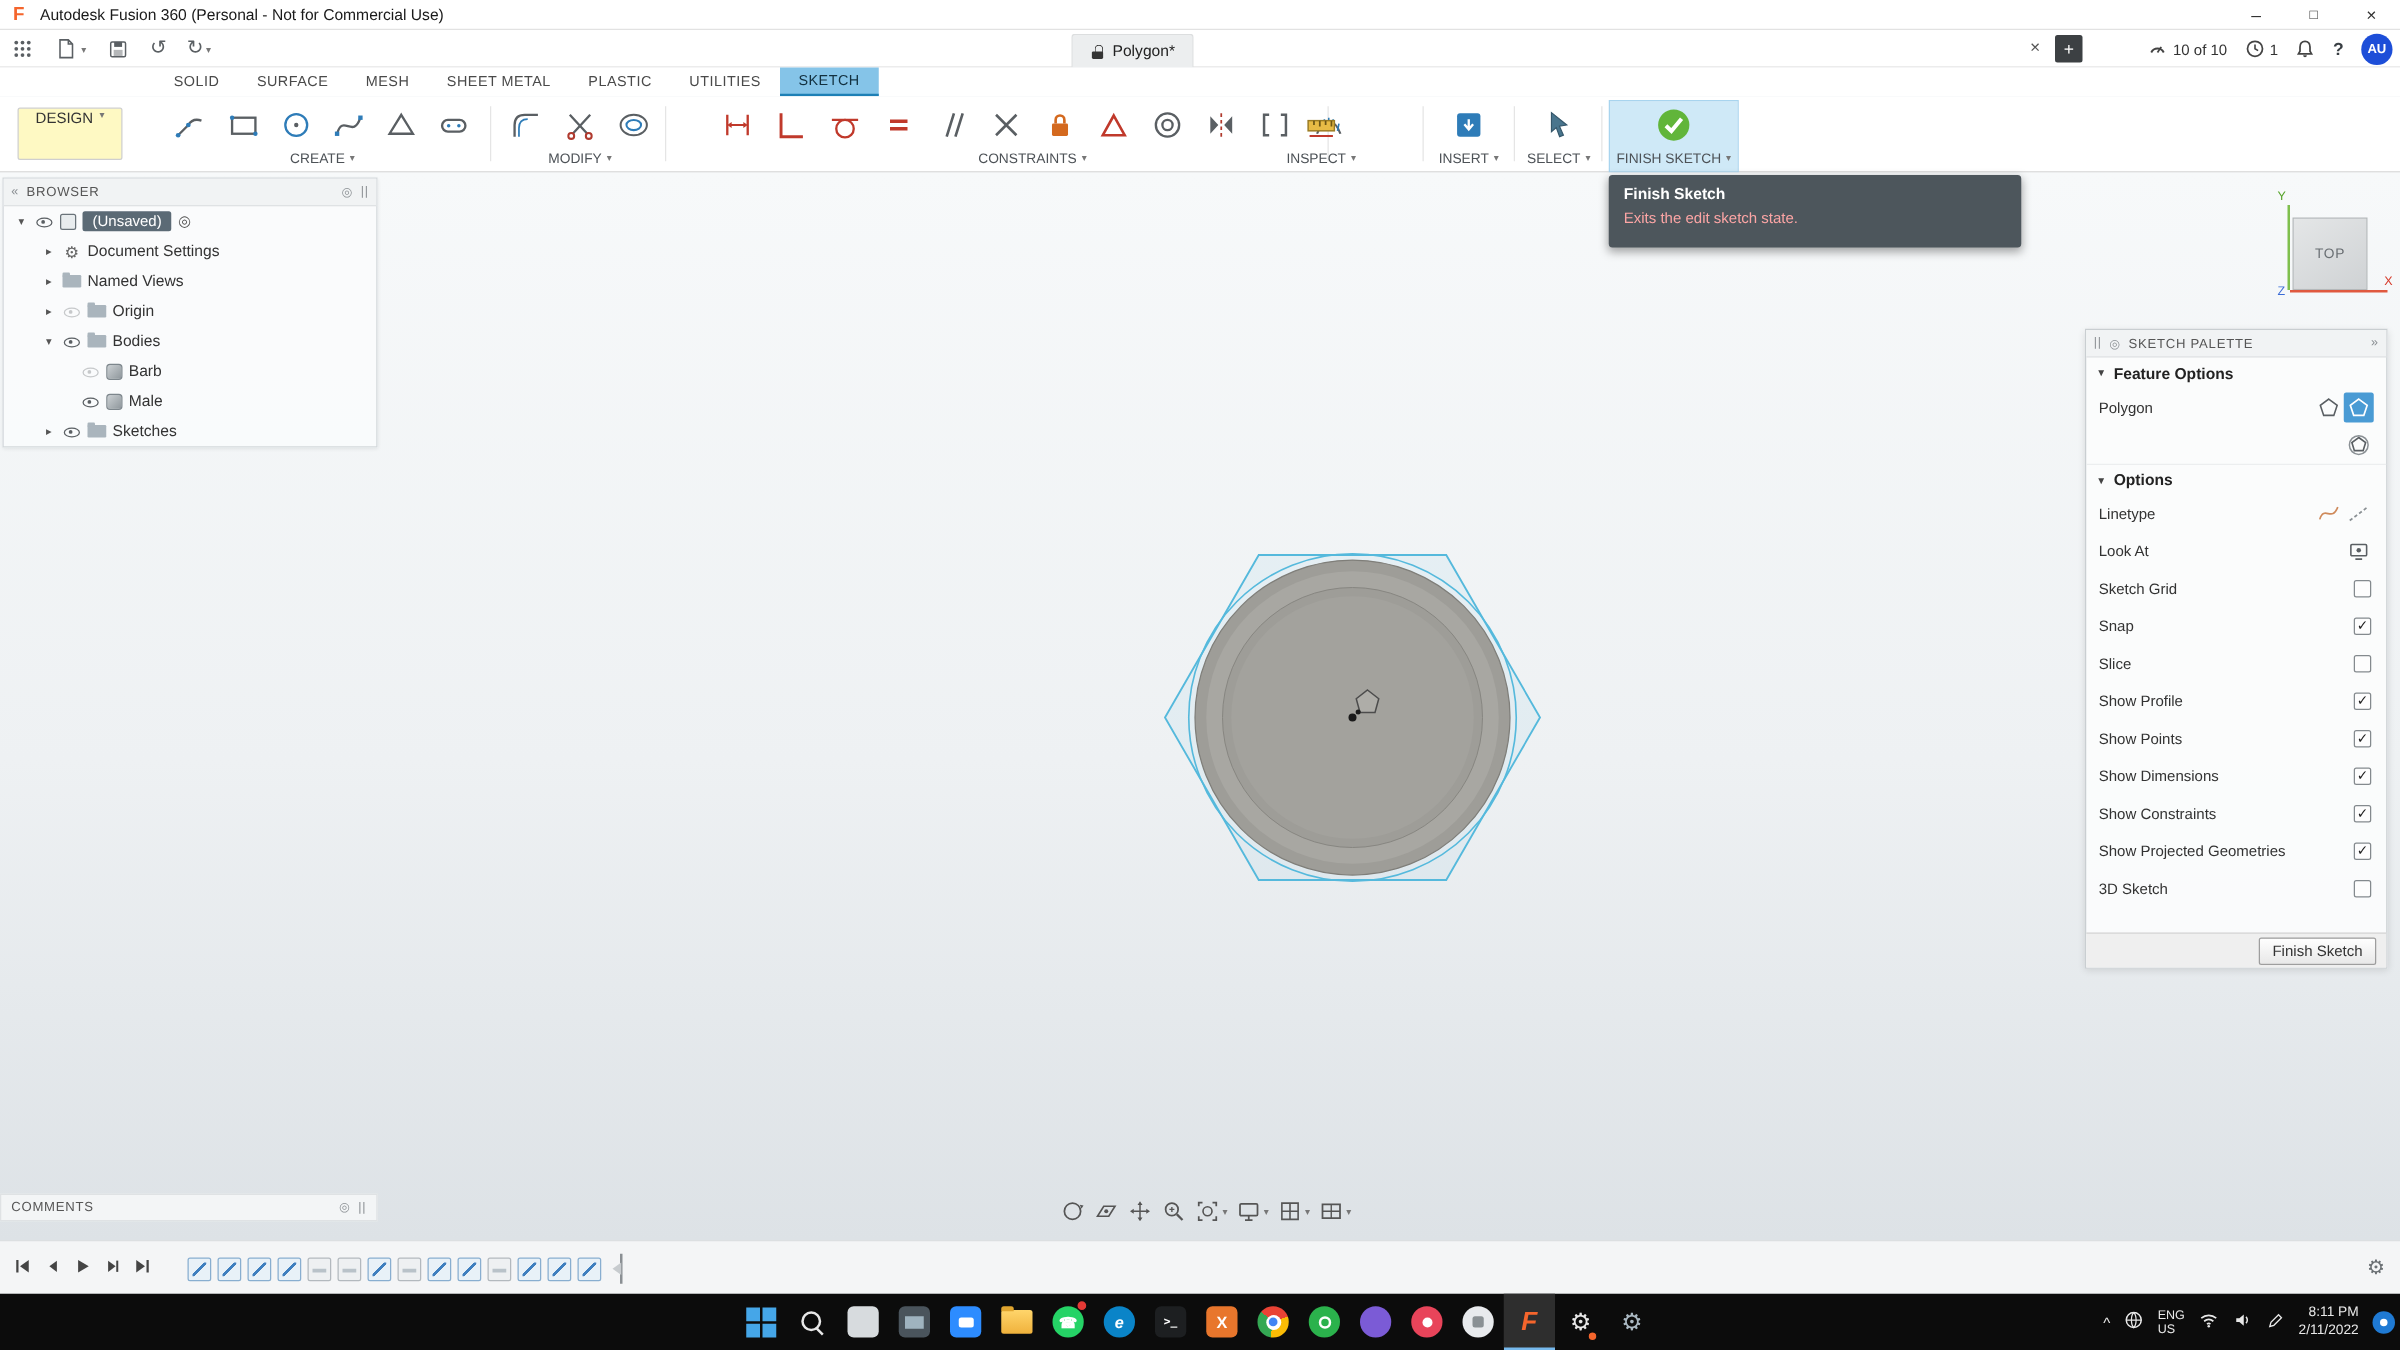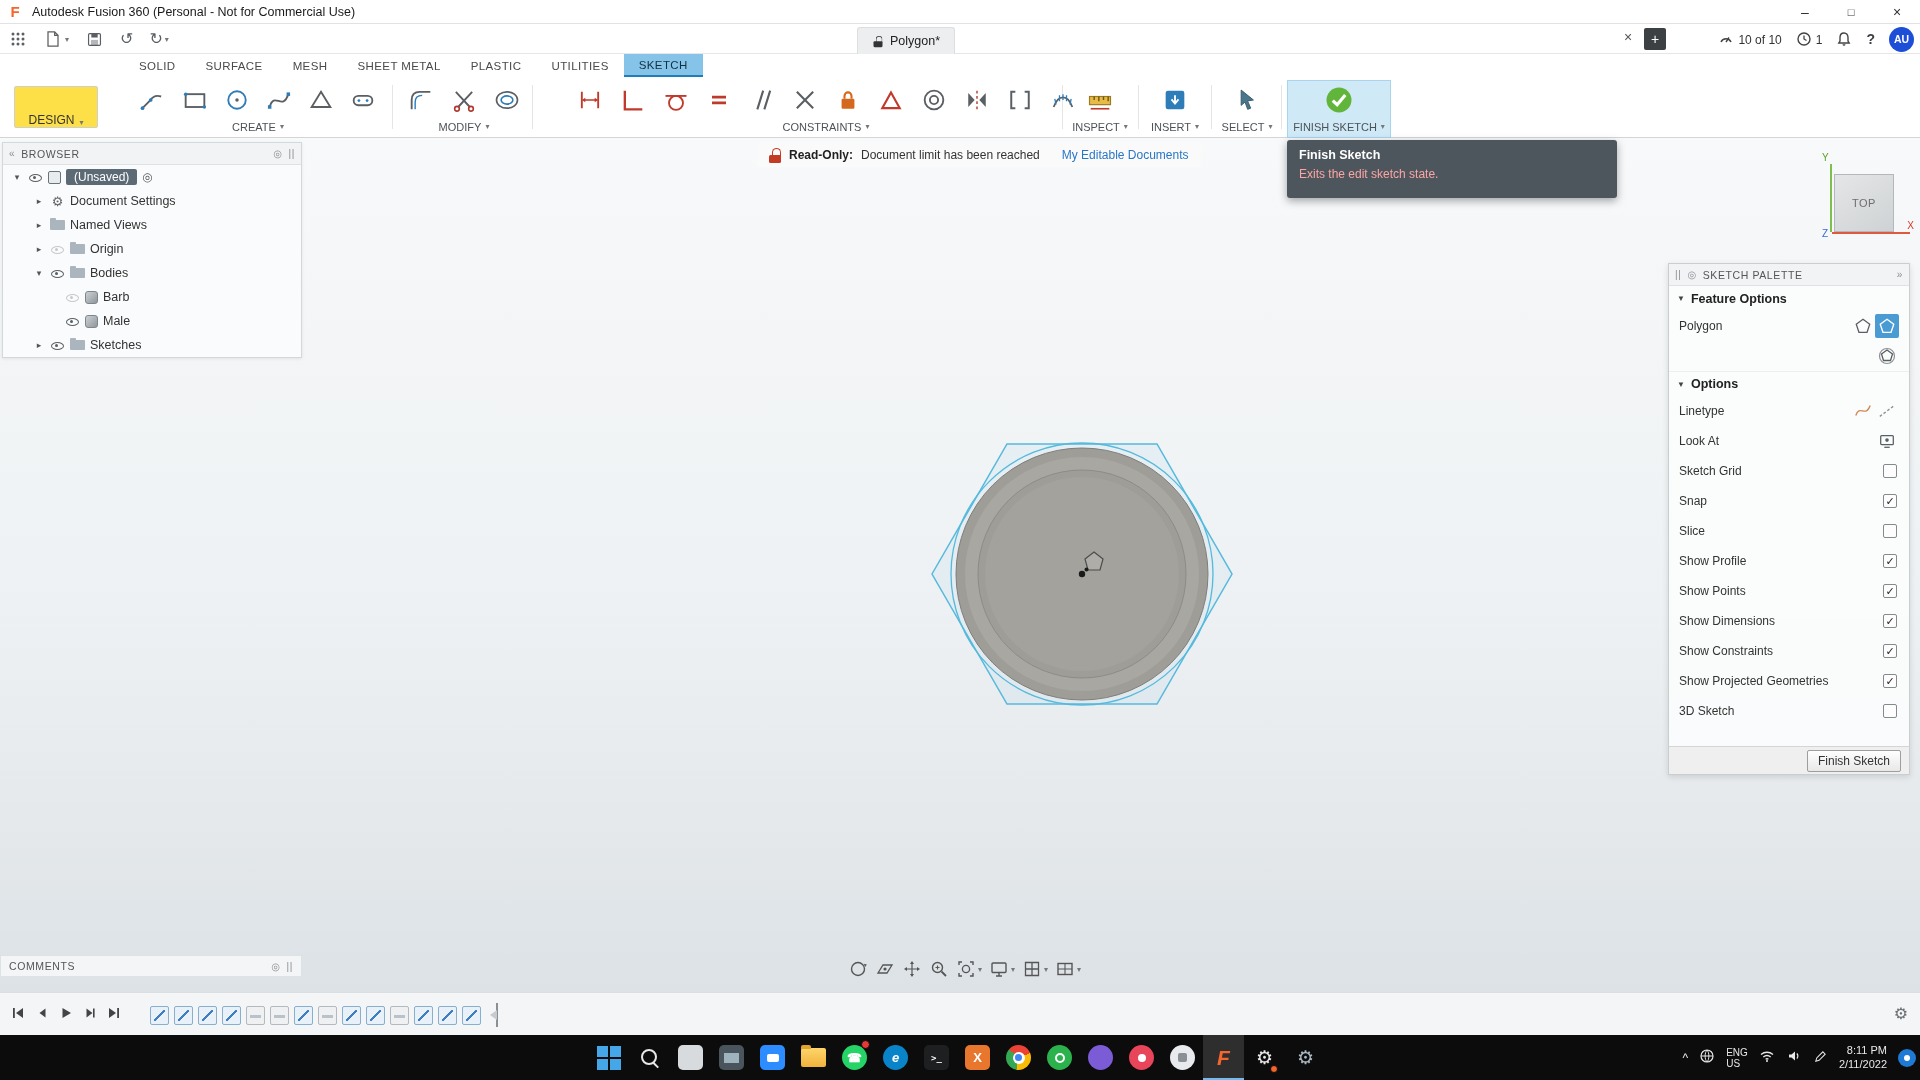--- a/index.html
+++ b/index.html
@@ -29,21 +29,21 @@
   #avatar { width:25px; height:25px; border-radius:50%; background:#1d4ed8; color:#fff; font-size:10.5px; font-weight:bold; display:flex; align-items:center; justify-content:center; }
   #help-q { font-size:14px; font-weight:bold; color:#3a3f44; }
 
   
   #rtabs { position:absolute; left:0; top:54px; width:1920px; height:23px; background:#ffffff; display:flex; align-items:stretch; padding-left:124px; }
   .rtab { padding:0 15px; display:flex; align-items:center; font-size:11.5px; letter-spacing:.4px; color:#4a4a4a; }
   .rtab.active { background:#85c4e8; color:#12303f; border-bottom:2px solid #1d7fb5; }
 
   
   #ribbon { position:absolute; left:0; top:77px; width:1920px; height:61px; background:#ffffff; border-bottom:1px solid #d5d5d5; }
-  #design-btn { position:absolute; left:14px; top:9px; width:84px; height:42px; border:1px solid #cfcfcf; border-radius:2px; display:flex; align-items:flex-end; justify-content:center; gap:5px; font-size:12px; color:#333; background:#fde047; }
+  #design-btn { position:absolute; left:14px; top:9px; width:84px; height:42px; border:1px solid #cfcfcf; border-radius:2px; display:flex; align-items:flex-start; justify-content:center; gap:5px; font-size:12px; color:#333; background:#fef9c3; }
   .grp { position:absolute; top:4px; height:56px; }
   .grp-icons { display:flex; justify-content:space-around; align-items:center; height:38px; }
   .tool { width:34px; height:34px; display:flex; align-items:center; justify-content:center; }
   .tool svg { display:block; }
   .grp-label { height:15px; display:flex; align-items:center; justify-content:center; gap:4px; font-size:11px; color:#4d5257; }
   .gcaret { font-size:8px; color:#777; }
   .vsep { position:absolute; top:8px; width:1px; height:44px; background:#e5e5e5; }
   #grp-finish { background:#cfe9f7; outline:1px solid #a8d4ee; }
 
   
@@ -404,21 +404,21 @@
             <path d="M6 16 L5 11 M9 13 L9 8 M12 12 L12 7 M15 13 L15 8 M18 16 L19 11" stroke="#2e7cb8" stroke-width="1.1"></path>
           </svg>
         </div>
     </div>
     <div class="grp-label">
         <span>CONSTRAINTS</span>
         <span class="gcaret">▾</span>
       </div>
   </div>
 
-  <div class="grp" style="left:1068px;width:64px">
+  <div class="grp" style="left:1025px;width:64px">
     <div class="grp-icons">
       <div class="tool">
           <svg width="28" height="28" viewBox="0 0 24 24">
             <rect x="3" y="9" width="18" height="7" fill="#e7bb45" stroke="#9a7b22"></rect>
             <path d="M7 9 v3 M11 9 v4 M15 9 v3 M19 9 v4" stroke="#6d5716" stroke-width="1.2"></path>
             <path d="M4 19.5 H20" stroke="#c0392b" stroke-width="1.4"></path>
           </svg>
         </div>
     </div>
     <div class="grp-label">
@@ -467,26 +467,20 @@
     </div>
     <div class="grp-label">
         <span>FINISH SKETCH</span>
         <span class="gcaret">▾</span>
       </div>
   </div>
 </div>
 
 <div id="canvas">
 
-  <div id="banner">
-    <span class="lockic"></span>
-    <span class="b-label">Read-Only:</span>
-    <span class="b-msg">Document limit has been reached</span>
-    <span class="b-link">My Editable Documents</span>
-  </div>
 
   <div id="tooltip">
     <div class="tt-title">Finish Sketch</div>
     <div class="tt-body">Exits the edit sketch state.</div>
   </div>
 
   <svg width="400" height="344" viewBox="0 0 400 344" style="position:absolute;left:882px;top:264px">
     <polygon points="50,172 125,42 275,42 350,172 275,302 125,302" fill="rgba(130,195,228,0.10)" stroke="#55b9dc" stroke-width="1.5"></polygon>
     <circle cx="200" cy="172" r="131" fill="none" stroke="#55b9dc" stroke-width="1.3"></circle>
     <circle cx="200" cy="172" r="126" fill="#9e9d98" stroke="#7f7e79" stroke-width="1"></circle>

